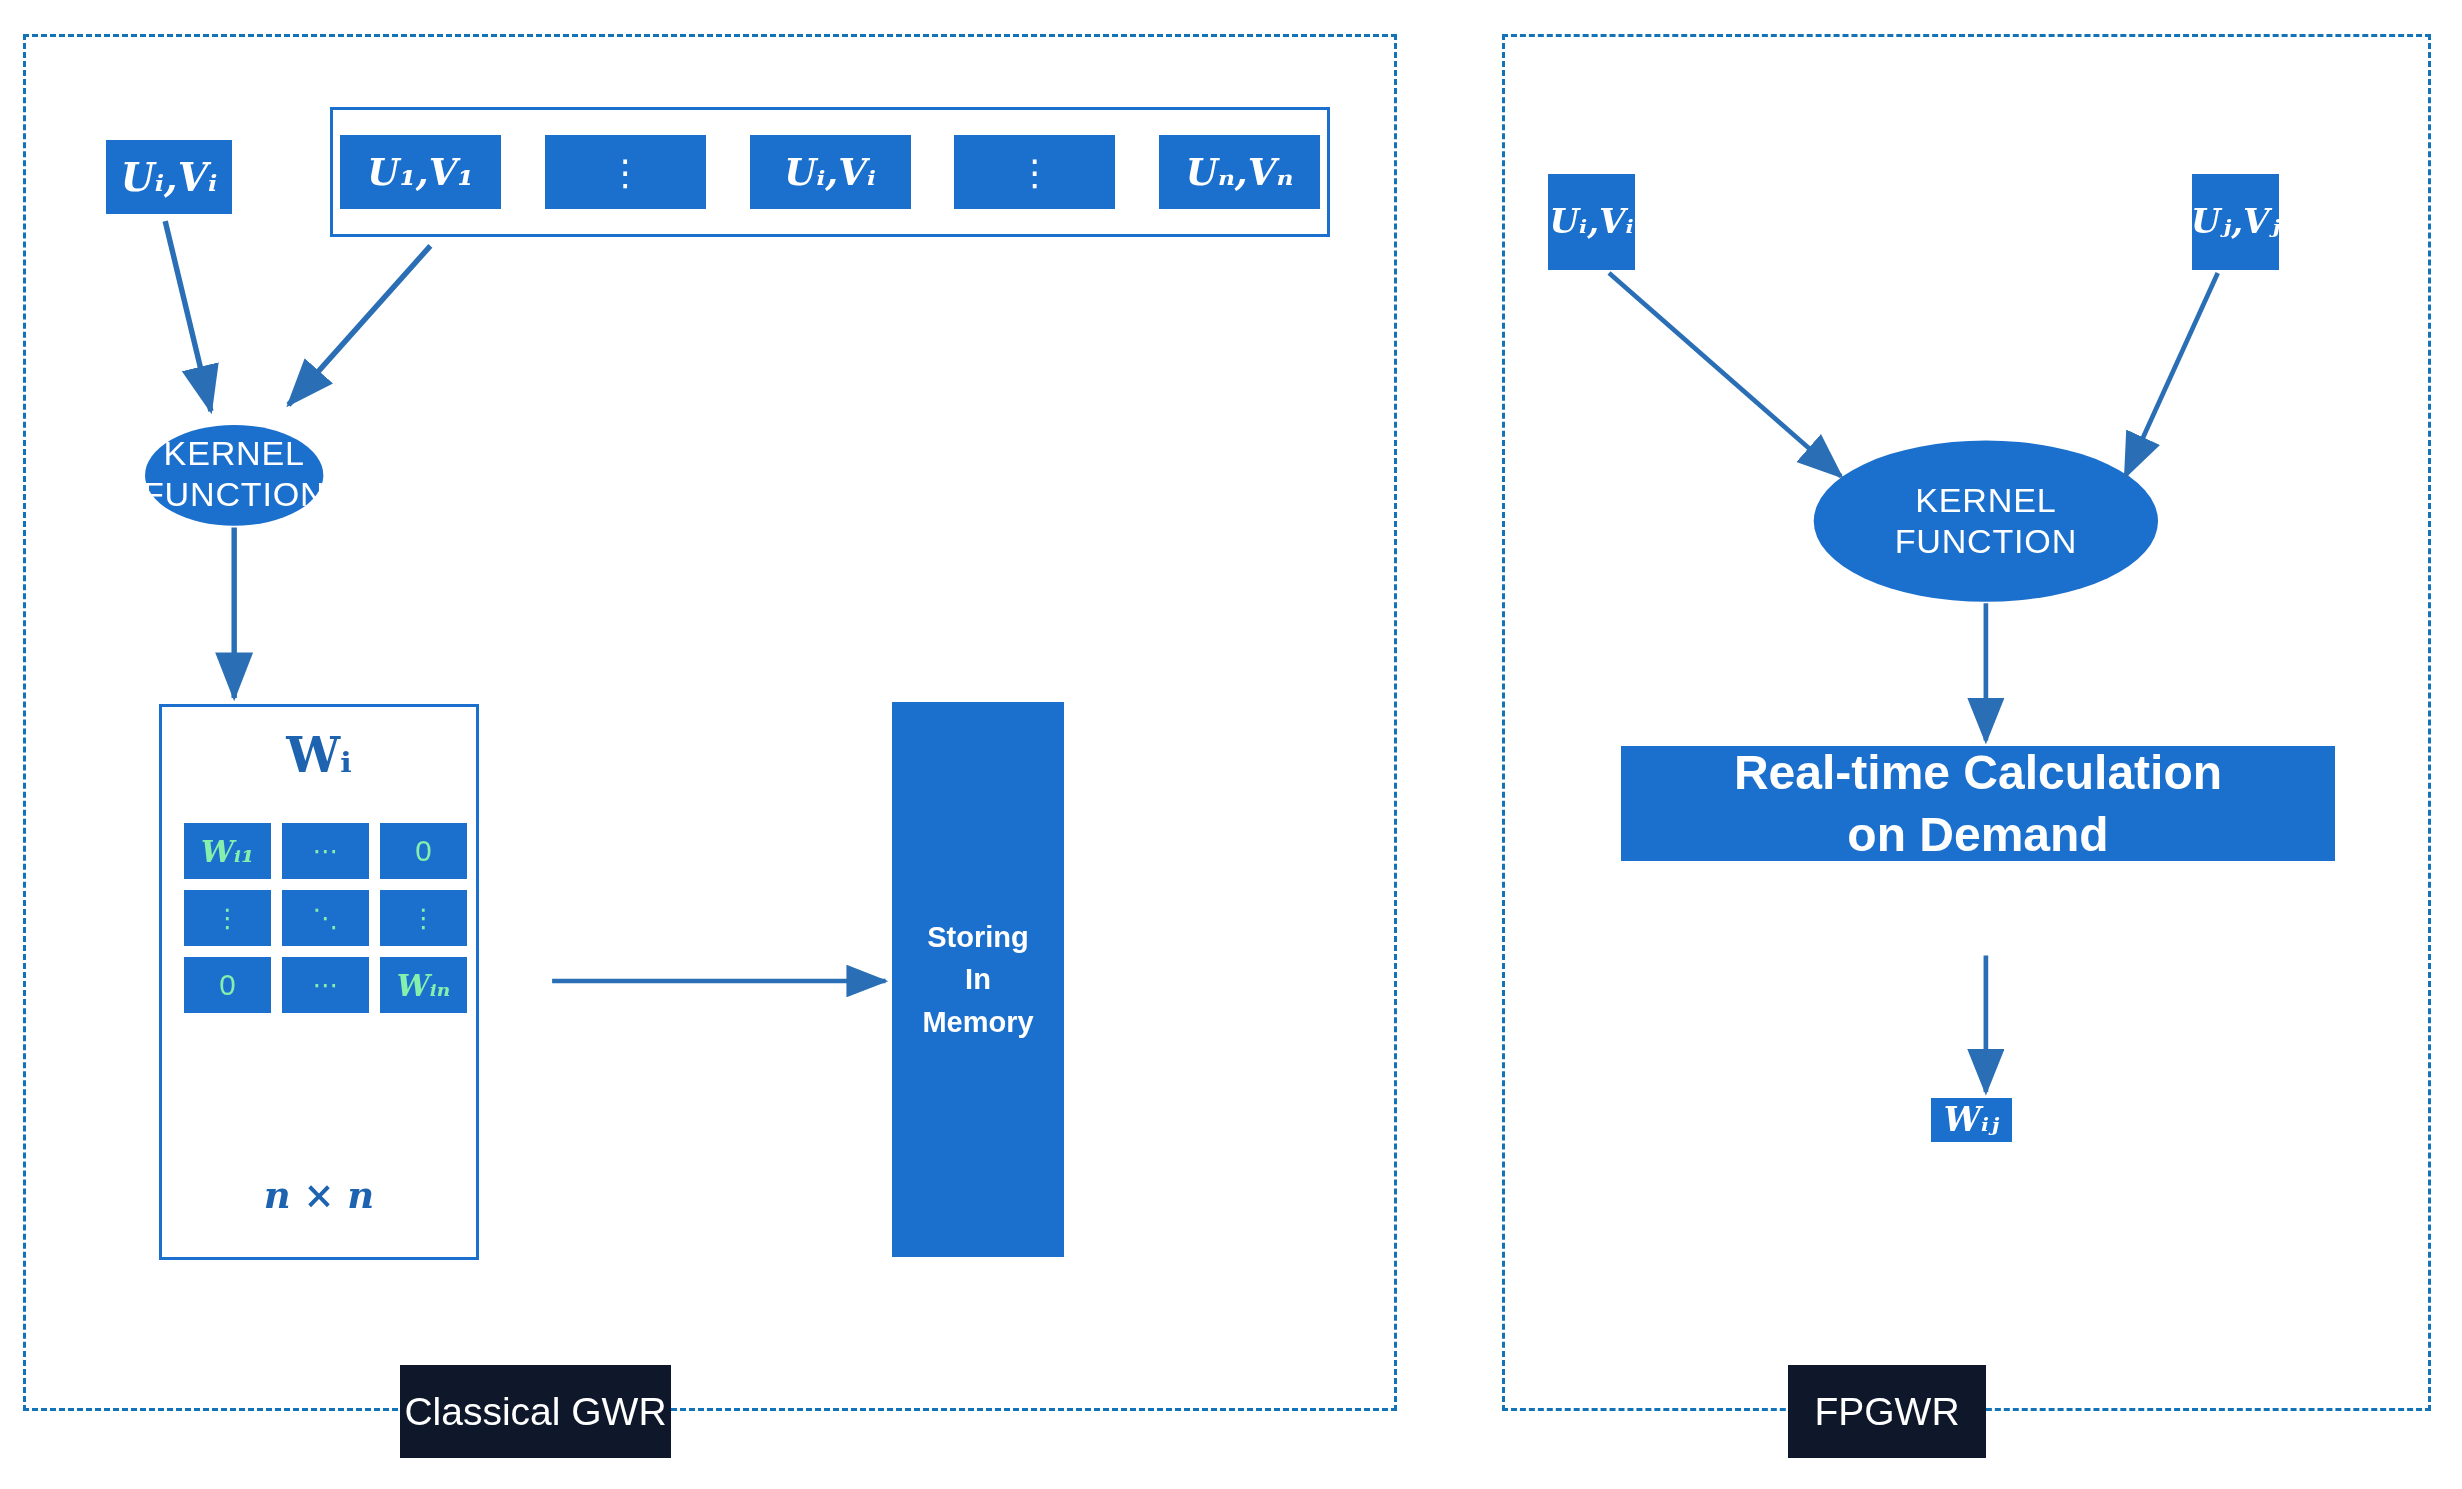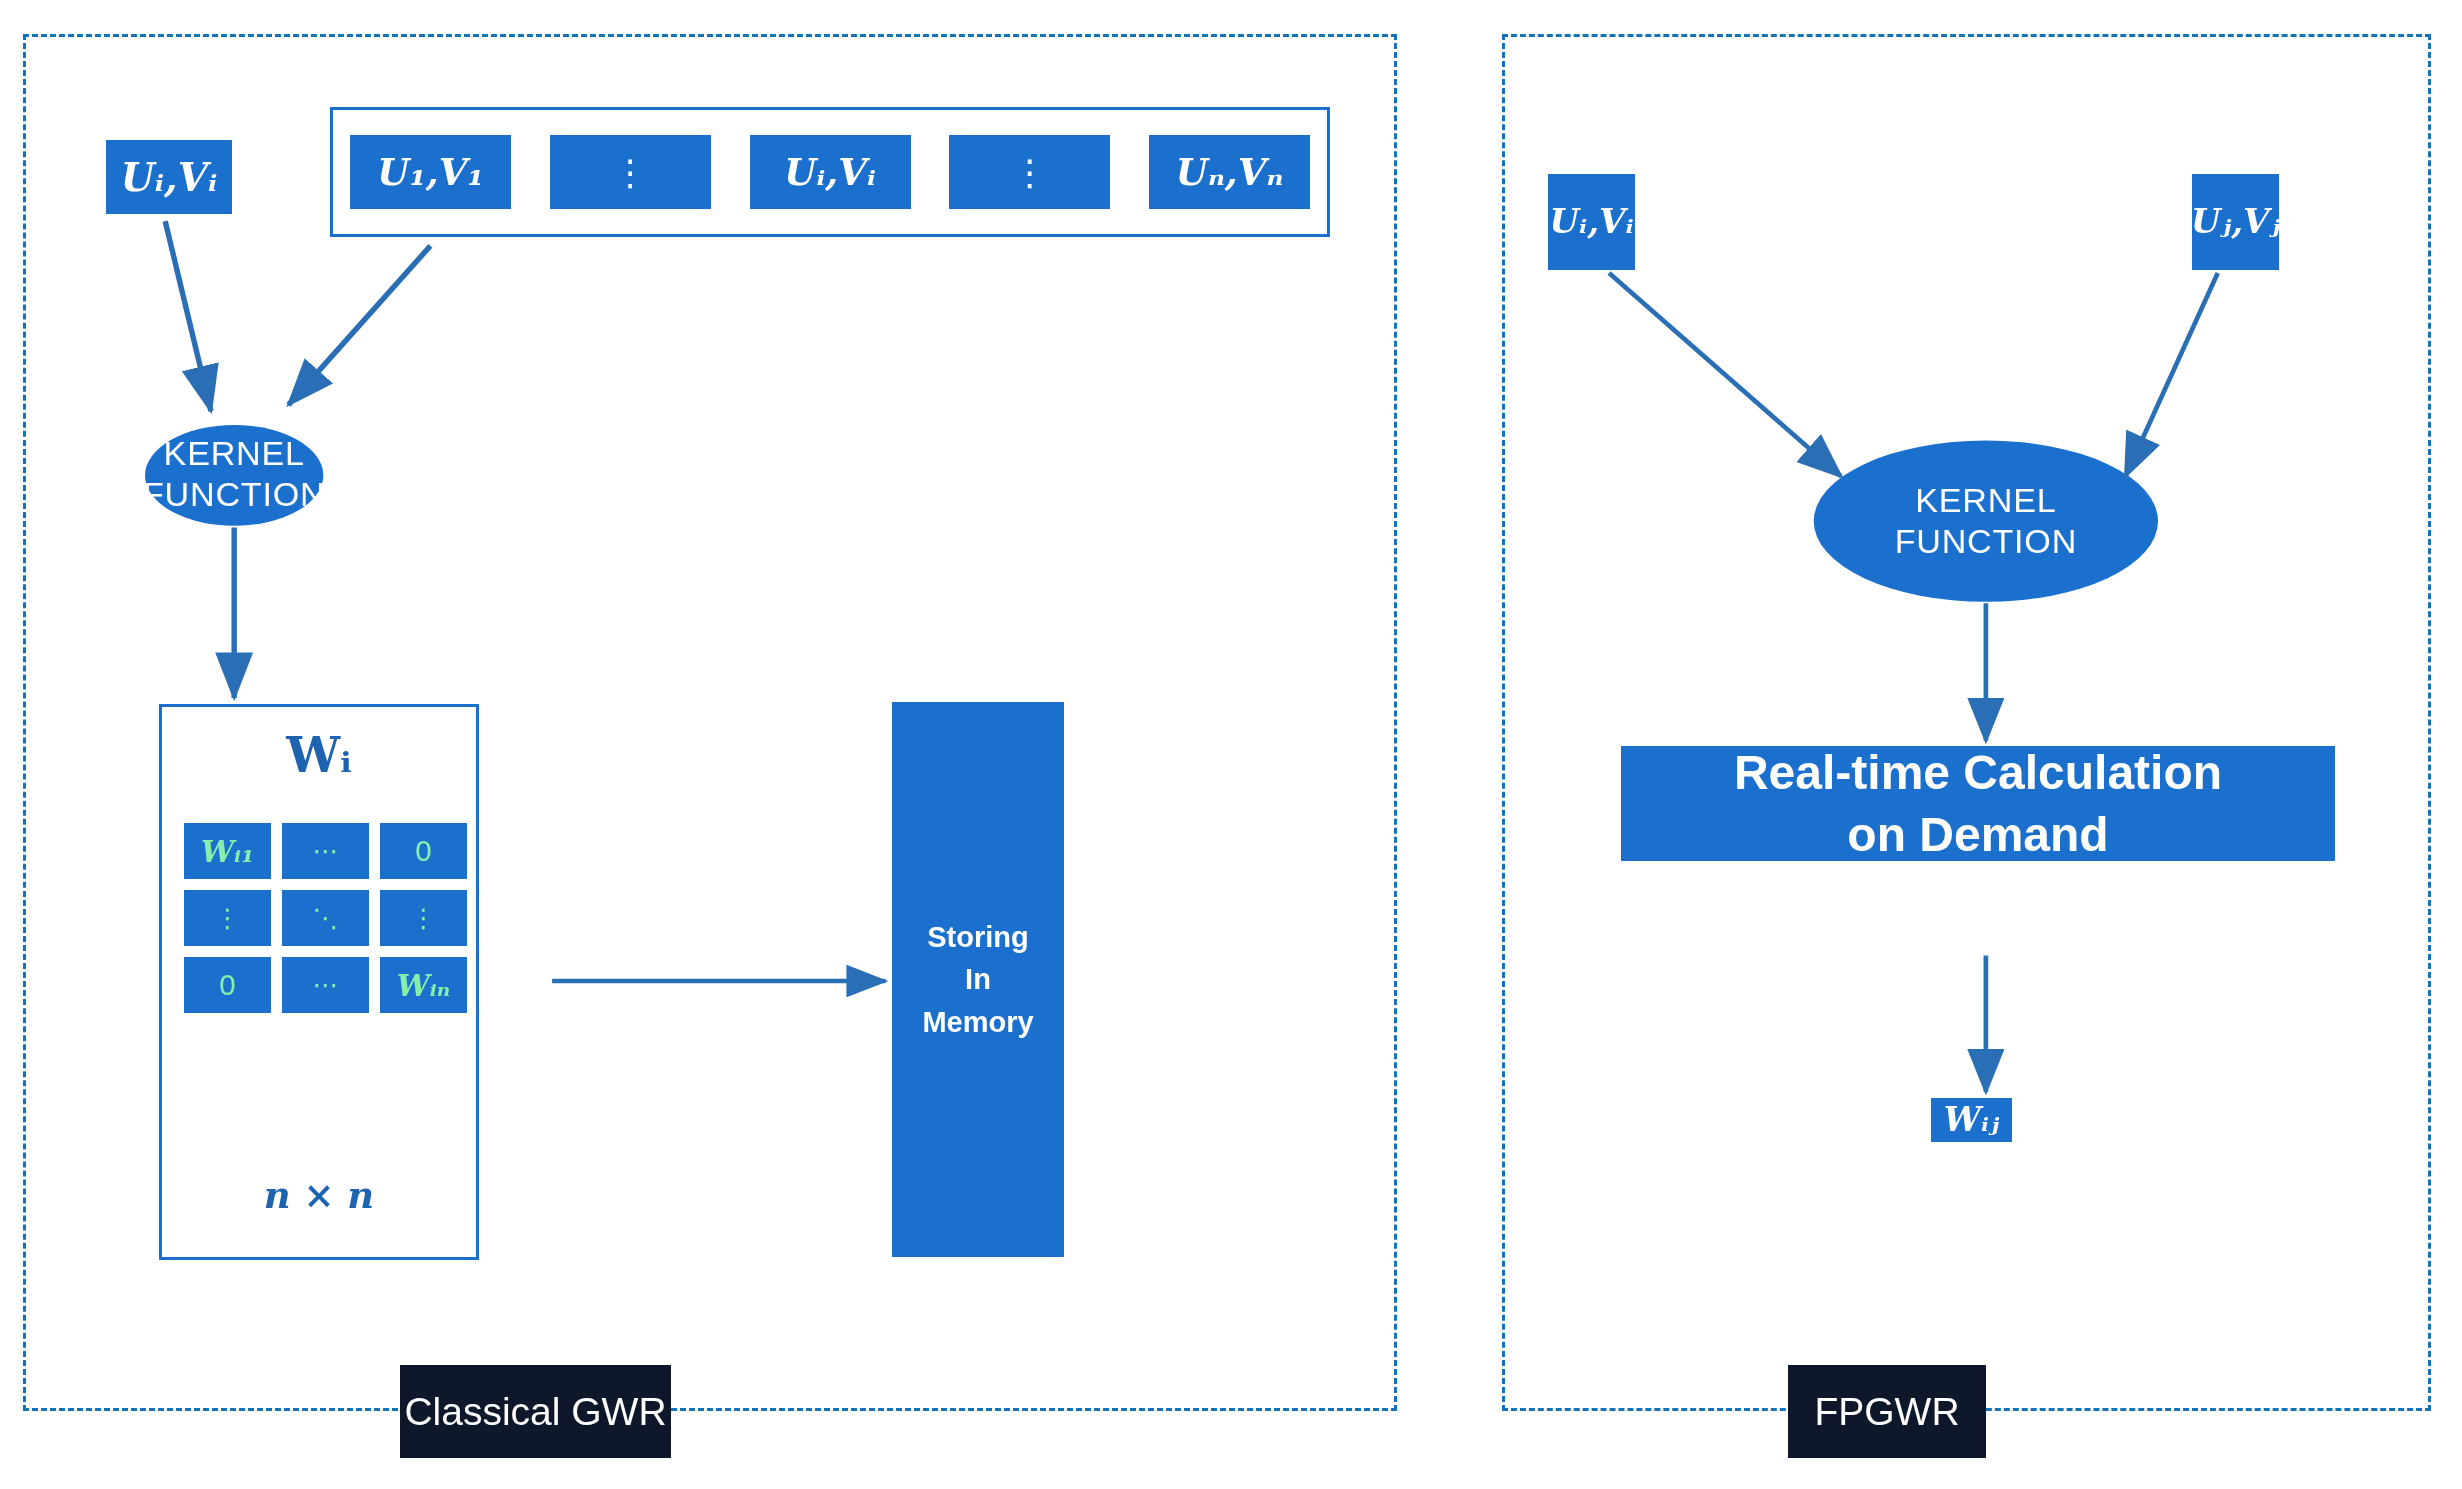--- a/index.html
+++ b/index.html
@@ -58,21 +58,21 @@
   
   #seq-container {
     position: absolute;
     left: 330px; top: 107px; width: 1000px; height: 130px;
     border: 3.9px solid #1b70ce;
     background: #ffffff;
     box-sizing: border-box;
     display: flex;
     align-items: center;
     justify-content: space-between;
-    padding: 0 17px;
+    padding: 0 7px;
   }
   .seq-cell {
     position: relative;
     background: #1b70ce;
     color: #ffffff;
     width: 161px;
     height: 74px;
     display: flex;
     align-items: center;
     justify-content: center;

